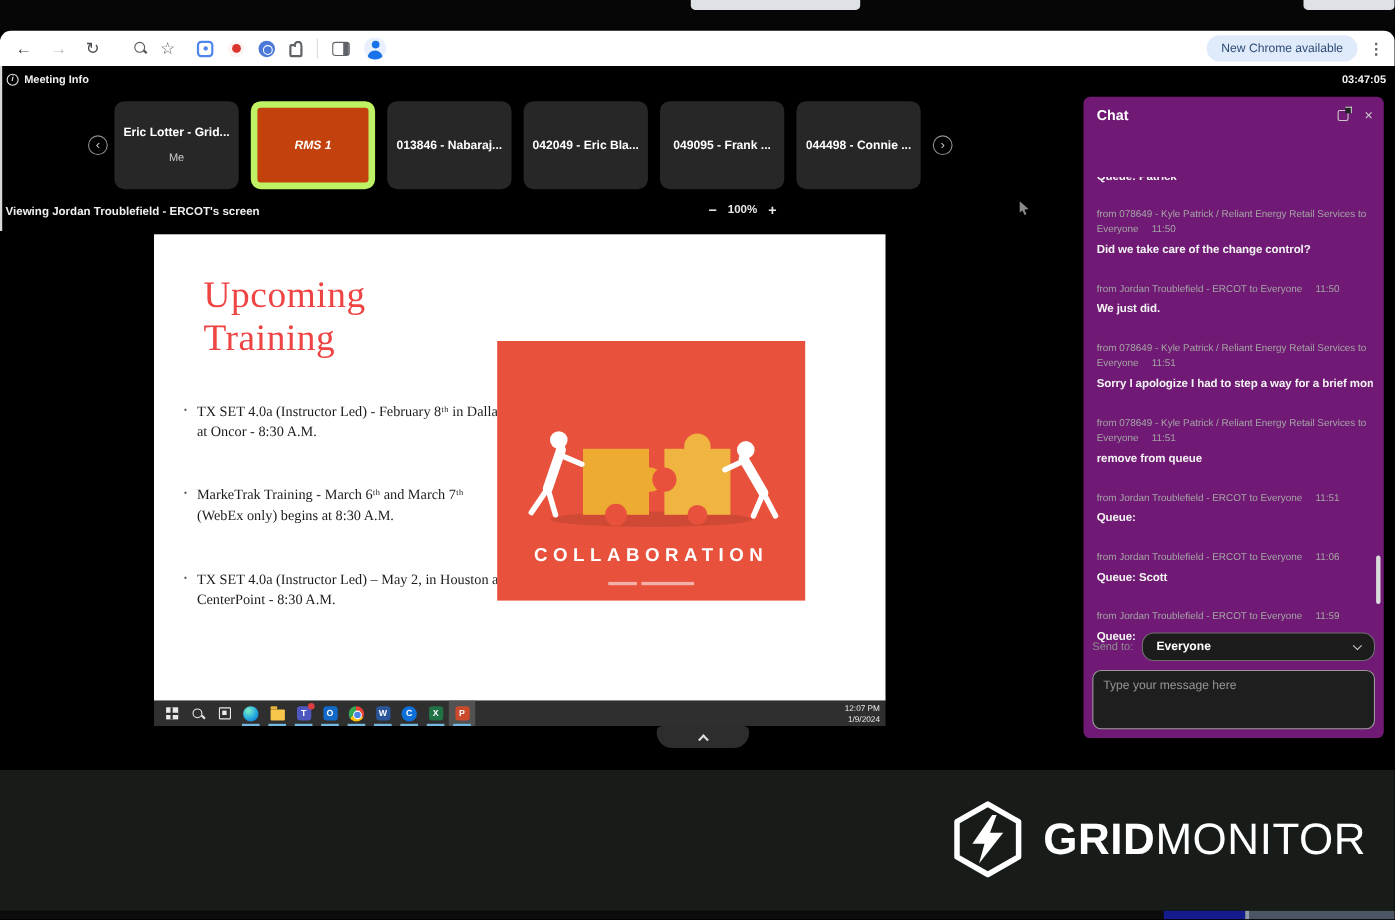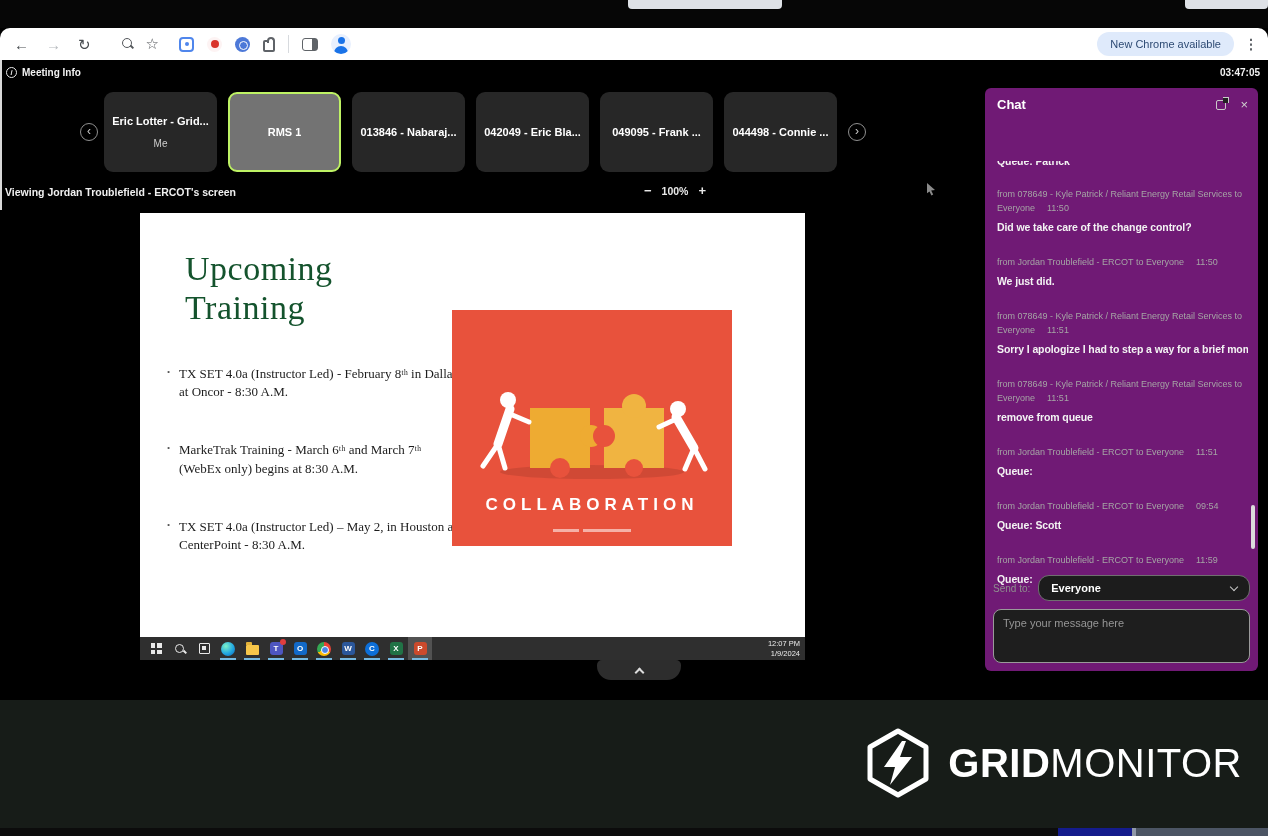--- a/index.html
+++ b/index.html
@@ -56,34 +56,34 @@
   .info-ic::before { content:"i"; }
   .info-label { font-size:10px; font-weight:bold; color:#f2f2f2; }
   .timer { position:absolute; right:8px; top:7px; font-size:10px; font-weight:bold; color:#f2f2f2; }
 
   .chev-circle { position:absolute; top:63px; width:18px; height:18px; border:1.4px solid #8f8f8f; border-radius:50%;
                  color:#c9c9c9; font-size:12px; line-height:15px; text-align:center; cursor:pointer; }
   .chev-prev { left:80px; } .chev-next { left:848px; }
   .tiles { position:absolute; left:104px; top:32px; display:flex; gap:11px; }
   .tile { width:113px; height:80px; background:#272727; border-radius:9px; display:flex; flex-direction:column;
           align-items:center; justify-content:center; gap:11px; cursor:pointer; }
-  .tile.active { background:#737373; border:2px solid #bef264; }
+  .tile.active { background:#c2410c; border:6px solid #bef264;font-style:italic; }
   .t-name { font-size:11px; font-weight:600; color:#ffffff; max-width:104px; white-space:nowrap; overflow:hidden; }
   .t-sub { font-size:10px; color:#cfcfcf; }
 
   .viewing-label { position:absolute; left:5px; top:126px; font-size:10.5px; font-weight:bold; color:#f0f0f0; }
   .zoomctl { position:absolute; left:644px; top:124px; display:flex; align-items:center; gap:10px; }
   .zoomctl .zbtn { color:#e8e8e8; font-size:13px; font-weight:bold; cursor:pointer; line-height:1; }
   .zoomctl .zlevel { color:#e8e8e8; font-size:10.5px; font-weight:bold; }
   .remote-cursor { position:absolute; left:925px; top:122px; }
 
   
   .slide { position:absolute; left:140px; top:153px; width:665px; height:424px; background:#ffffff; overflow:hidden; }
   .slide-title { position:absolute; left:45px; top:36px; font-family:"Liberation Serif", serif;
-                 font-size:34px; color:#14532d; line-height:1.15; letter-spacing:0.5px; }
+                 font-size:34px; color:#ef4444; line-height:1.15; letter-spacing:0.5px; }
   .slide-bullets { position:absolute; left:26px; top:152px; width:292px; list-style:none; }
   .slide-bullets li { position:relative; padding-left:13px; font-family:"Liberation Serif", serif;
                       font-size:13px; color:#1c1c1c; line-height:1.4; margin-bottom:40px; }
   .slide-bullets li::before { content:"•"; position:absolute; left:1px; top:1px; font-size:9px; color:#555; }
 
   .collab { position:absolute; left:312px; top:97px; width:280px; height:236px; background:#e8523c; }
   .collab-caption { position:absolute; left:0; right:0; top:185px; text-align:center; color:#ffffff;
                     font-size:17px; font-weight:bold; letter-spacing:5px; }
   .collab-credit { position:absolute; left:0; right:0; top:219px; display:flex; justify-content:center; gap:4px; }
   .collab-credit i { display:block; height:3px; background:rgba(255,255,255,0.55); }
@@ -361,21 +361,21 @@
         </div>
         <div class="chat-msg">
           <div class="msg-meta"><span>from 078649 - Kyle Patrick / Reliant Energy Retail Services to Everyone</span><span class="msg-time">11:51</span></div>
           <div class="msg-body">remove from queue</div>
         </div>
         <div class="chat-msg">
           <div class="msg-meta"><span>from Jordan Troublefield - ERCOT to Everyone</span><span class="msg-time">11:51</span></div>
           <div class="msg-body">Queue:</div>
         </div>
         <div class="chat-msg">
-          <div class="msg-meta"><span>from Jordan Troublefield - ERCOT to Everyone</span><span class="msg-time">09:54</span></div>
+          <div class="msg-meta"><span>from Jordan Troublefield - ERCOT to Everyone</span><span class="msg-time">11:06</span></div>
           <div class="msg-body">Queue: Scott</div>
         </div>
         <div class="chat-msg">
           <div class="msg-meta"><span>from Jordan Troublefield - ERCOT to Everyone</span><span class="msg-time">11:59</span></div>
           <div class="msg-body">Queue:</div>
         </div>
       </div>
       <div class="scroll-thumb"></div>
       <div class="send-row">
         <span class="send-label">Send to:</span>

